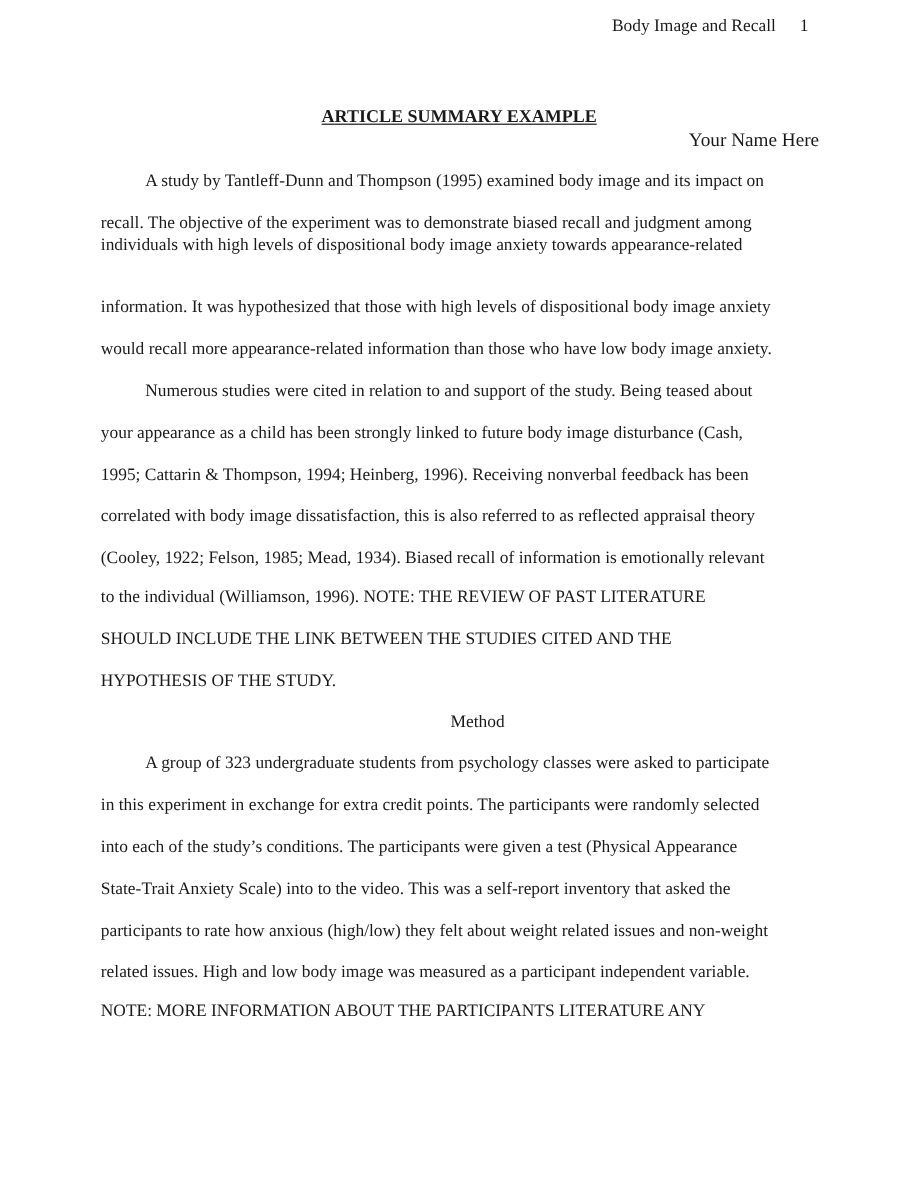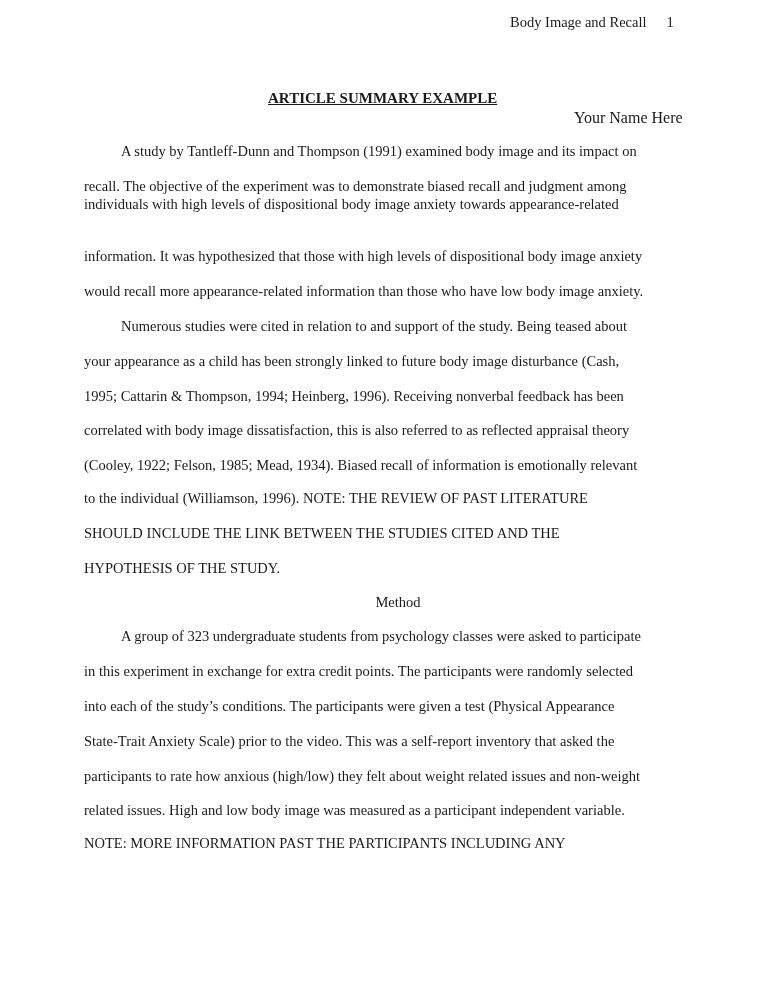--- a/index.html
+++ b/index.html
@@ -71,21 +71,21 @@
 
 <div class="page">
 
   <div class="running-head">
     <span>Body Image and Recall</span><span class="page-num">1</span>
   </div>
 
   <div class="doc-title">ARTICLE SUMMARY EXAMPLE</div>
   <div class="author">Your Name Here</div>
 
-  <div class="line indent" style="top:143px">A study by Tantleff-Dunn and Thompson (1991) examined body image and its impact on</div>
+  <div class="line indent" style="top:143px">A study by Tantleff-Dunn and Thompson (1995) examined body image and its impact on</div>
   <div class="line" style="top:178px">recall. The objective of the experiment was to demonstrate biased recall and judgment among</div>
   <div class="line" style="top:196px">individuals with high levels of dispositional body image anxiety towards appearance-related</div>
   <div class="line" style="top:248px">information. It was hypothesized that those with high levels of dispositional body image anxiety</div>
   <div class="line" style="top:283px">would recall more appearance-related information than those who have low body image anxiety.</div>
 
   <div class="line indent" style="top:318px">Numerous studies were cited in relation to and support of the study. Being teased about</div>
   <div class="line" style="top:353px">your appearance as a child has been strongly linked to future body image disturbance (Cash,</div>
   <div class="line" style="top:388px">1995; Cattarin &amp; Thompson, 1994; Heinberg, 1996). Receiving nonverbal feedback has been</div>
   <div class="line" style="top:422px">correlated with body image dissatisfaction, this is also referred to as reflected appraisal theory</div>
   <div class="line" style="top:457px">(Cooley, 1922; Felson, 1985; Mead, 1934). Biased recall of information is emotionally relevant</div>
@@ -93,18 +93,18 @@
     <span>to the individual (Williamson, 1996). </span><span class="b">NOTE: THE REVIEW OF PAST LITERATURE</span>
   </div>
   <div class="line b" style="top:525px">SHOULD INCLUDE THE LINK BETWEEN THE STUDIES CITED AND THE</div>
   <div class="line b" style="top:560px">HYPOTHESIS OF THE STUDY.</div>
 
   <div class="heading-center" style="top:594px">Method</div>
 
   <div class="line indent" style="top:628px">A group of 323 undergraduate students from psychology classes were asked to participate</div>
   <div class="line" style="top:663px">in this experiment in exchange for extra credit points. The participants were randomly selected</div>
   <div class="line" style="top:698px">into each of the study’s conditions. The participants were given a test (Physical Appearance</div>
-  <div class="line" style="top:733px">State-Trait Anxiety Scale) prior to the video. This was a self-report inventory that asked the</div>
+  <div class="line" style="top:733px">State-Trait Anxiety Scale) into to the video. This was a self-report inventory that asked the</div>
   <div class="line" style="top:768px">participants to rate how anxious (high/low) they felt about weight related issues and non-weight</div>
   <div class="line" style="top:802px">related issues.  High and low body image was measured as a participant independent variable.</div>
-  <div class="line b" style="top:835px">NOTE: MORE INFORMATION PAST THE PARTICIPANTS INCLUDING ANY</div>
+  <div class="line b" style="top:835px">NOTE: MORE INFORMATION ABOUT THE PARTICIPANTS LITERATURE ANY</div>
 
 </div>
 
 </body></html>

